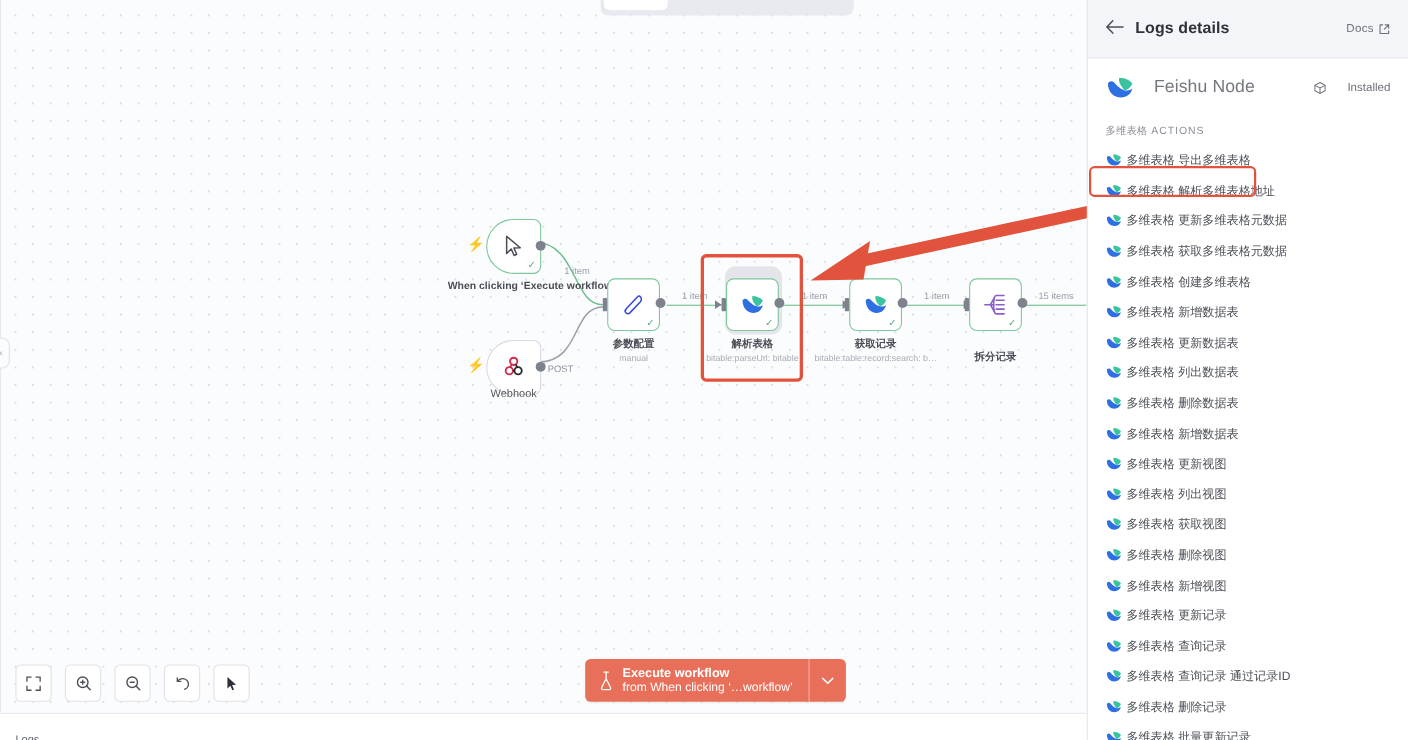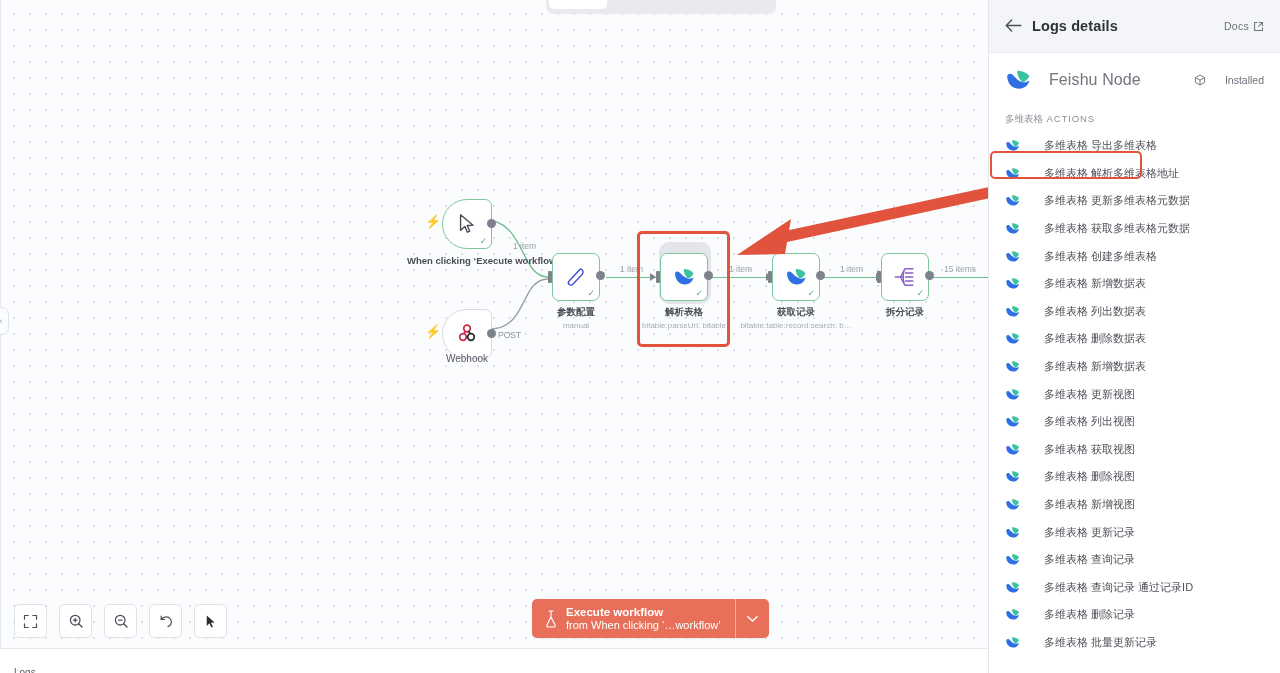--- a/index.html
+++ b/index.html
@@ -177,21 +177,21 @@
   #actions-heading {
     font-size: 9.5px; color: #8b8f98; padding: 10px 16px 6px 16px;
     letter-spacing: .9px;
   }
   #actions-heading .cn { letter-spacing: 0; }
   .action-row {
     display: flex; align-items: center; height: 27.6px;
     padding: 0 16px; box-sizing: border-box; position: relative;
   }
   .action-icon { width: 15px; height: 15px; flex: 0 0 15px; }
-  .action-label { font-size: 11px; color: #4d5158; margin-left: 24px; white-space: nowrap; }
+  .action-label { font-size: 11px; color: #4d5158; margin-left: 4px; white-space: nowrap; }
   .action-row.highlighted { }
   #action-hl-box {
     position: absolute; left: 990px; top: 151px;
     width: 152px; height: 28px;
     border: 2px solid #e1533c; border-radius: 5px;
     box-sizing: border-box; z-index: 3;
   }
 </style>
 </head>
 <body>
@@ -319,21 +319,21 @@
       <div class="node-box">
         <svg width="26" height="26" viewBox="0 0 28 28">
           <path d="M3 14 L9 14" stroke="#8a5ec9" stroke-width="1.6" fill="none"></path>
           <path d="M9 14 L13 7 M9 14 L13 14 M9 14 L13 21" stroke="#8a5ec9" stroke-width="1.6" fill="none"></path>
           <path d="M14 5 L23 5 M14 9.7 L23 9.7 M14 14 L23 14 M14 18.3 L23 18.3 M14 23 L23 23" stroke="#8a5ec9" stroke-width="1.6" fill="none"></path>
           <path d="M14 5 C11.5 8 11.5 20 14 23" stroke="#8a5ec9" stroke-width="1.6" fill="none"></path>
         </svg>
         <div class="node-check">✓</div>
       </div>
       <div class="port-out" style="left:44px;top:18px"></div>
-      <div class="node-label" style="top:53px;width:120px">
+      <div class="node-label" style="top:65px;width:120px">
         <div class="node-title">拆分记录</div>
       </div>
     </div>
 
     <div id="red-box"></div>
 
     <svg id="red-arrow" width="420" height="115" viewBox="0 0 420 115">
       <path d="M415 8 L44 88" stroke="#e1533c" stroke-width="11" stroke-linecap="butt" fill="none"></path>
       <path d="M4 104 L54 71 L46 101 L54 100 Z" fill="#e1533c"></path>
       <path d="M2 105 L56 69 L50 104 Z" fill="#e1533c"></path>
@@ -474,20 +474,27 @@
             <path d="M4 16 C4 31 14 40 26 40 C36 40 43 34 45 25 C41 28 36 29 32 28 C23 25 18 18 13 13.5 C10 11.5 6.5 12.5 4 16 Z" fill="#2f6fe4"></path>
             <path d="M23 7 C31 7 39 10 45 16 C43 22 38 27 32 28 C26 22 21 13 23 7 Z" fill="#3ac3a0"></path>
           </svg>
           <span class="action-label">多维表格 新增数据表</span>
         </div>
       <div class="action-row">
           <svg class="action-icon" viewBox="0 0 48 48">
             <path d="M4 16 C4 31 14 40 26 40 C36 40 43 34 45 25 C41 28 36 29 32 28 C23 25 18 18 13 13.5 C10 11.5 6.5 12.5 4 16 Z" fill="#2f6fe4"></path>
             <path d="M23 7 C31 7 39 10 45 16 C43 22 38 27 32 28 C26 22 21 13 23 7 Z" fill="#3ac3a0"></path>
           </svg>
+          <span class="action-label">多维表格 更新数据表</span>
+        </div>
+      <div class="action-row">
+          <svg class="action-icon" viewBox="0 0 48 48">
+            <path d="M4 16 C4 31 14 40 26 40 C36 40 43 34 45 25 C41 28 36 29 32 28 C23 25 18 18 13 13.5 C10 11.5 6.5 12.5 4 16 Z" fill="#2f6fe4"></path>
+            <path d="M23 7 C31 7 39 10 45 16 C43 22 38 27 32 28 C26 22 21 13 23 7 Z" fill="#3ac3a0"></path>
+          </svg>
           <span class="action-label">多维表格 列出数据表</span>
         </div>
       <div class="action-row">
           <svg class="action-icon" viewBox="0 0 48 48">
             <path d="M4 16 C4 31 14 40 26 40 C36 40 43 34 45 25 C41 28 36 29 32 28 C23 25 18 18 13 13.5 C10 11.5 6.5 12.5 4 16 Z" fill="#2f6fe4"></path>
             <path d="M23 7 C31 7 39 10 45 16 C43 22 38 27 32 28 C26 22 21 13 23 7 Z" fill="#3ac3a0"></path>
           </svg>
           <span class="action-label">多维表格 删除数据表</span>
         </div>
       <div class="action-row">

